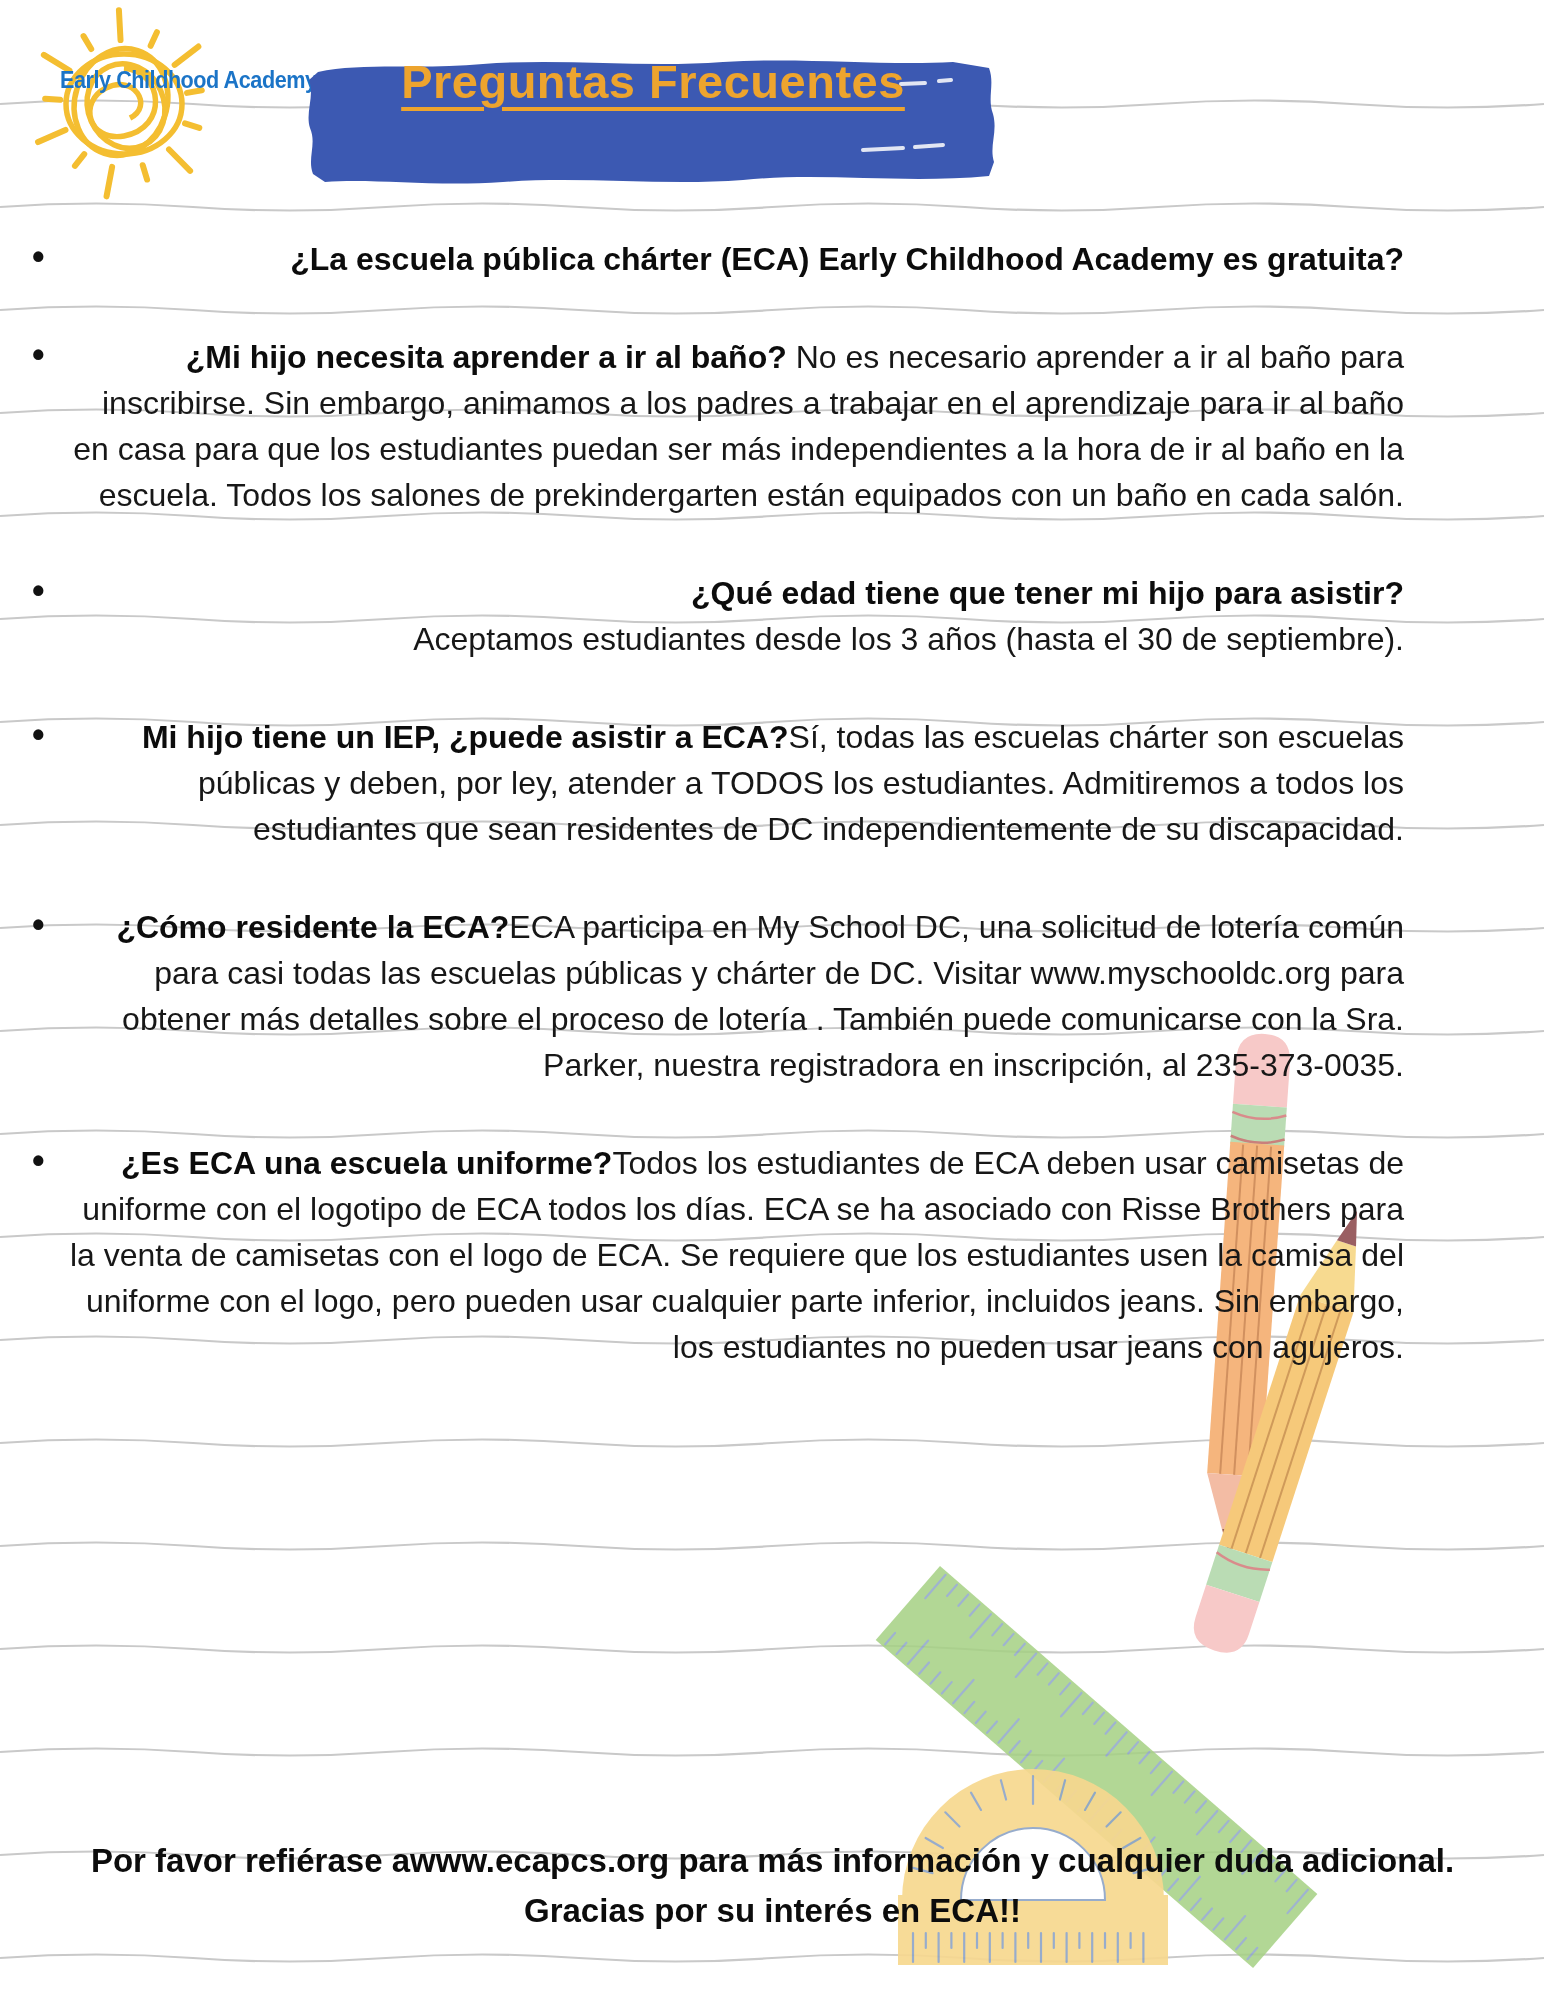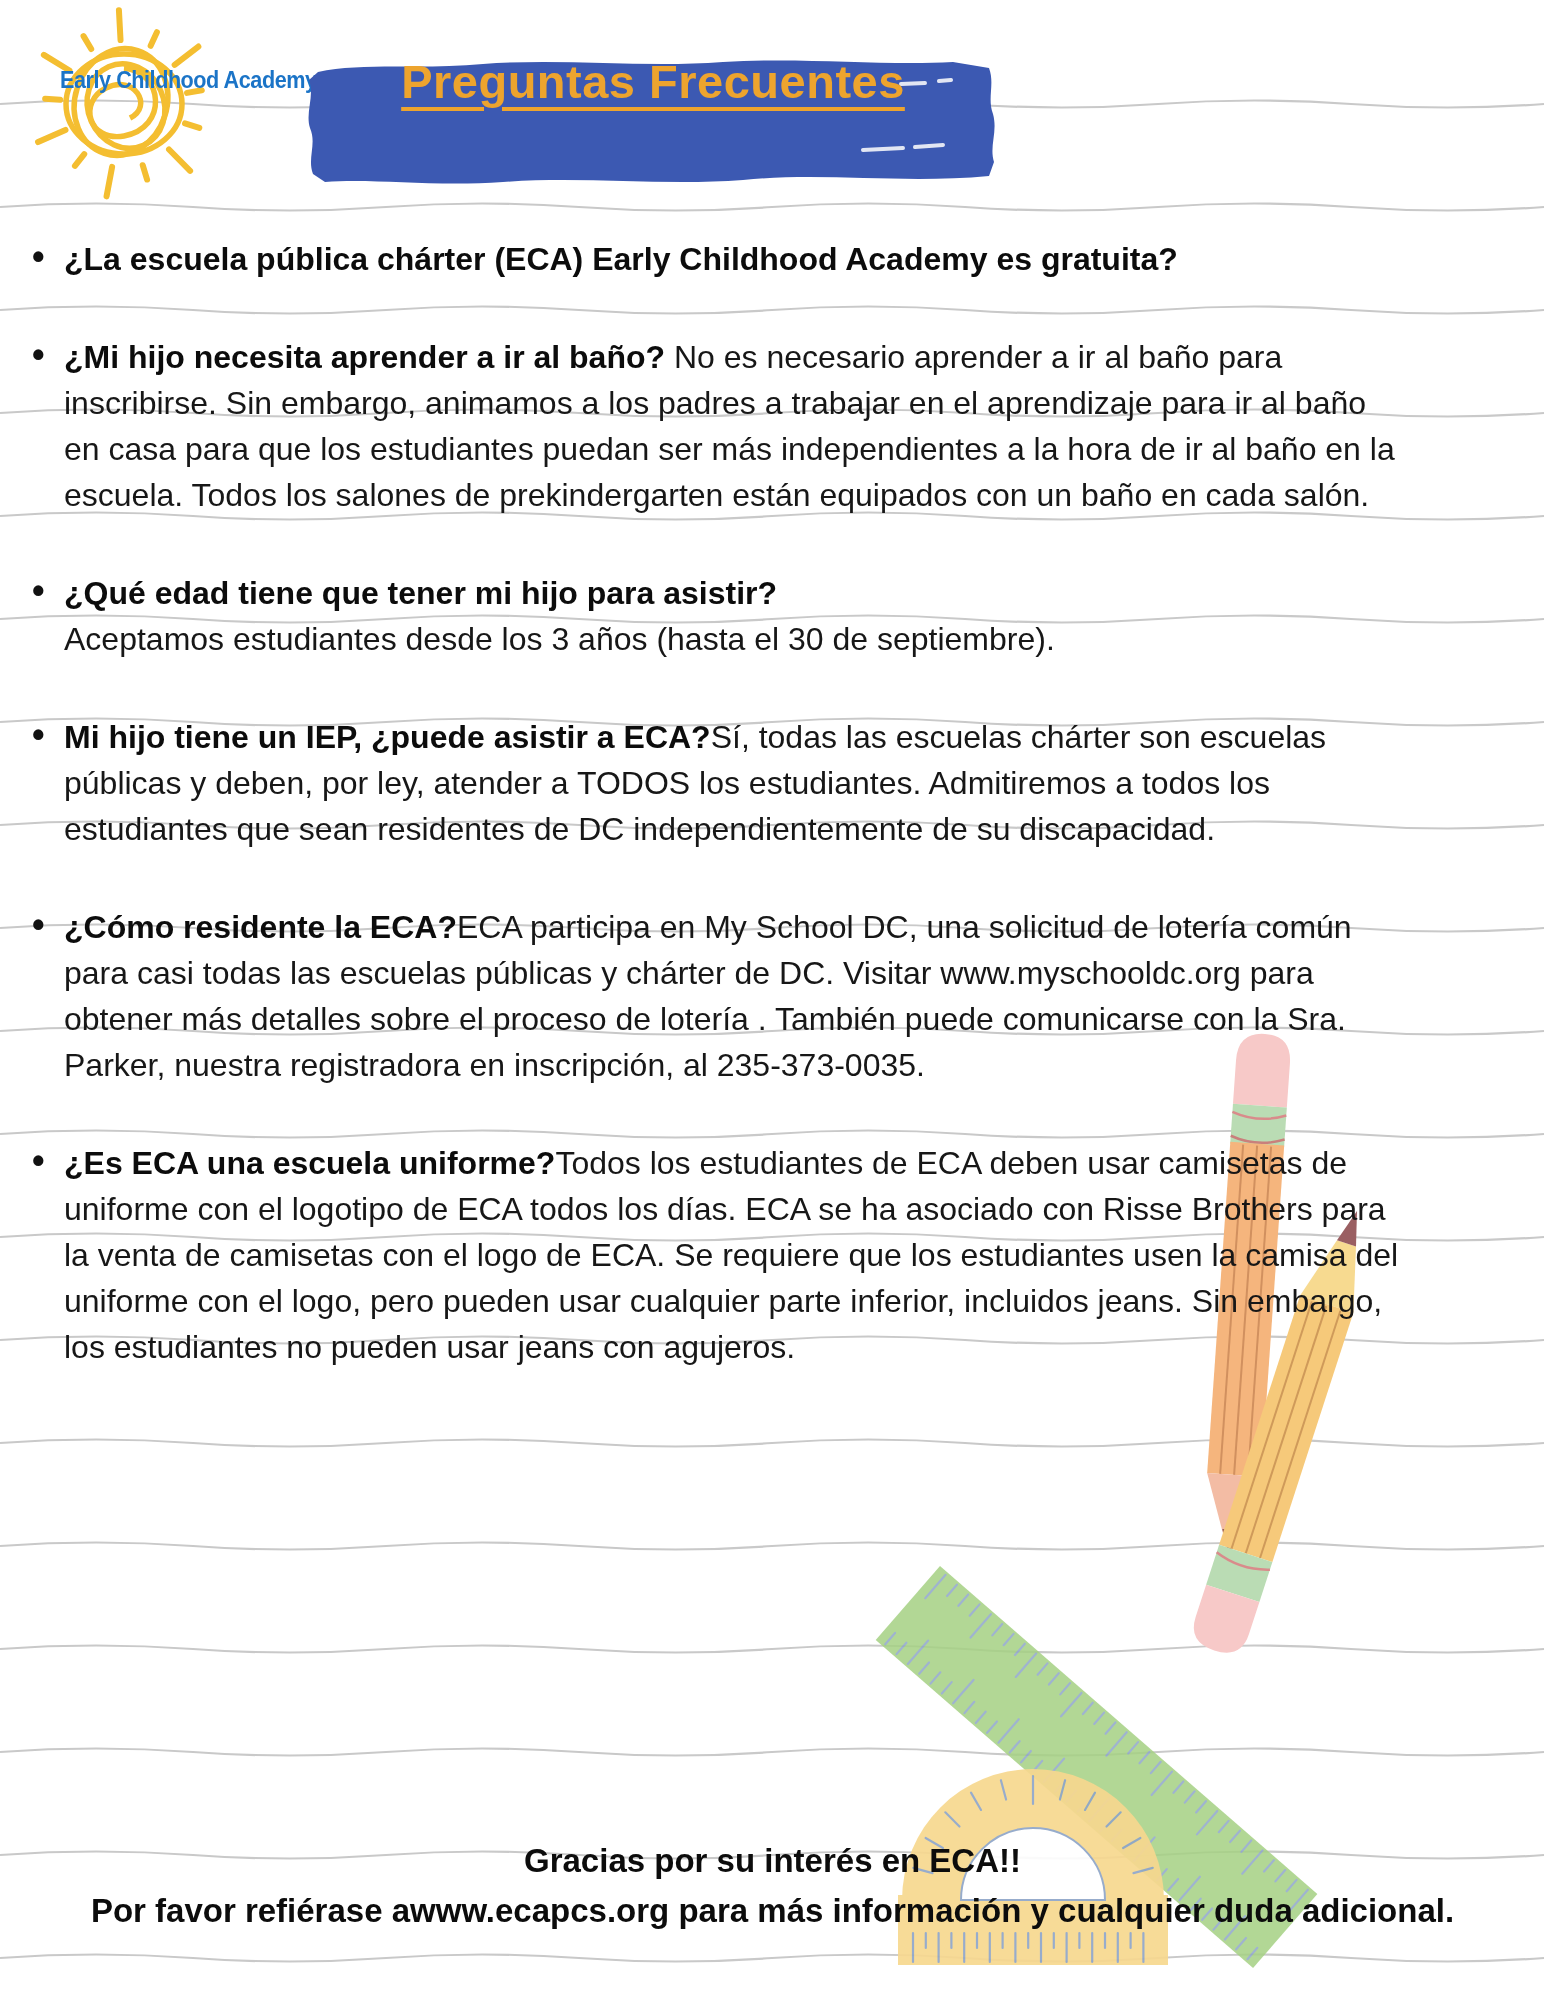--- a/index.html
+++ b/index.html
@@ -20,21 +20,21 @@
   
   .banner{position:absolute;left:303px;top:54px;width:700px;height:134px;z-index:2;
           display:flex;align-items:flex-start;justify-content:center;}
   .banner svg{position:absolute;left:0;top:0;width:100%;height:100%;}
   .banner-title{position:relative;margin:0;font-size:47px;font-weight:bold;color:#eda42e;
           letter-spacing:0.5px;text-decoration:underline;text-decoration-thickness:4px;
           text-underline-offset:9px;}
 
   
   #faq{position:absolute;left:34px;top:236px;width:1370px;z-index:2;}
-  #faq ul{list-style:none;margin:0;padding:0 0 0 30px;}
+  #faq ul{list-style:none;margin:0;padding:0 0 0 30px;text-align:right;}
   #faq li{position:relative;font-size:32px;line-height:46px;color:#171717;
           margin-bottom:52px;}
   #faq li::before{content:"\2022";position:absolute;left:-32px;top:-2px;font-size:36px;
           color:#111;font-weight:bold;}
   #faq li strong{font-weight:bold;color:#0c0c0c;}
   #faq li.own-line > strong{display:block;}
   #faq li.gap-lg{margin-bottom:72px;}
 
   
   .footer{position:absolute;left:0;top:1836px;width:1545px;z-index:2;text-align:center;
@@ -253,17 +253,17 @@
       <li class="own-line"><strong>¿La escuela pública chárter (ECA) Early Childhood Academy es gratuita?</strong></li>
       <li><strong>¿Mi hijo necesita aprender a ir al baño?</strong><span> No es necesario aprender a ir al baño para inscribirse. Sin embargo, animamos a los padres a trabajar en el aprendizaje para ir al baño en casa para que los estudiantes puedan ser más independientes a la hora de ir al baño en la escuela. Todos los salones de prekindergarten están equipados con un baño en cada salón.</span></li>
       <li class="own-line"><strong>¿Qué edad tiene que tener mi hijo para asistir?</strong><span>Aceptamos estudiantes desde los 3 años (hasta el 30 de septiembre).</span></li>
       <li><strong>Mi hijo tiene un IEP, ¿puede asistir a ECA?</strong><span>Sí, todas las escuelas chárter son escuelas públicas y deben, por ley, atender a TODOS los estudiantes. Admitiremos a todos los estudiantes que sean residentes de DC independientemente de su discapacidad.</span></li>
       <li><strong>¿Cómo residente la ECA?</strong><span>ECA participa en My School DC, una solicitud de lotería común para casi todas las escuelas públicas y chárter de DC. Visitar www.myschooldc.org para obtener más detalles sobre el proceso de lotería . También puede comunicarse con la Sra. Parker, nuestra registradora en inscripción, al 235-373-0035.</span></li>
       <li><strong>¿Es ECA una escuela uniforme?</strong><span>Todos los estudiantes de ECA deben usar camisetas de uniforme con el logotipo de ECA todos los días. ECA se ha asociado con Risse Brothers para la venta de camisetas con el logo de ECA. Se requiere que los estudiantes usen la camisa del uniforme con el logo, pero pueden usar cualquier parte inferior, incluidos jeans. Sin embargo, los estudiantes no pueden usar jeans con agujeros.</span></li>
     </ul>
   </main>
 
   <div class="footer">
+    <div>Por favor refiérase awww.ecapcs.org para más información y cualquier duda adicional.</div>
     <div>Gracias por su interés en ECA!!</div>
-    <div>Por favor refiérase awww.ecapcs.org para más información y cualquier duda adicional.</div>
   </div>
 
 </div>
 
 </body></html>

